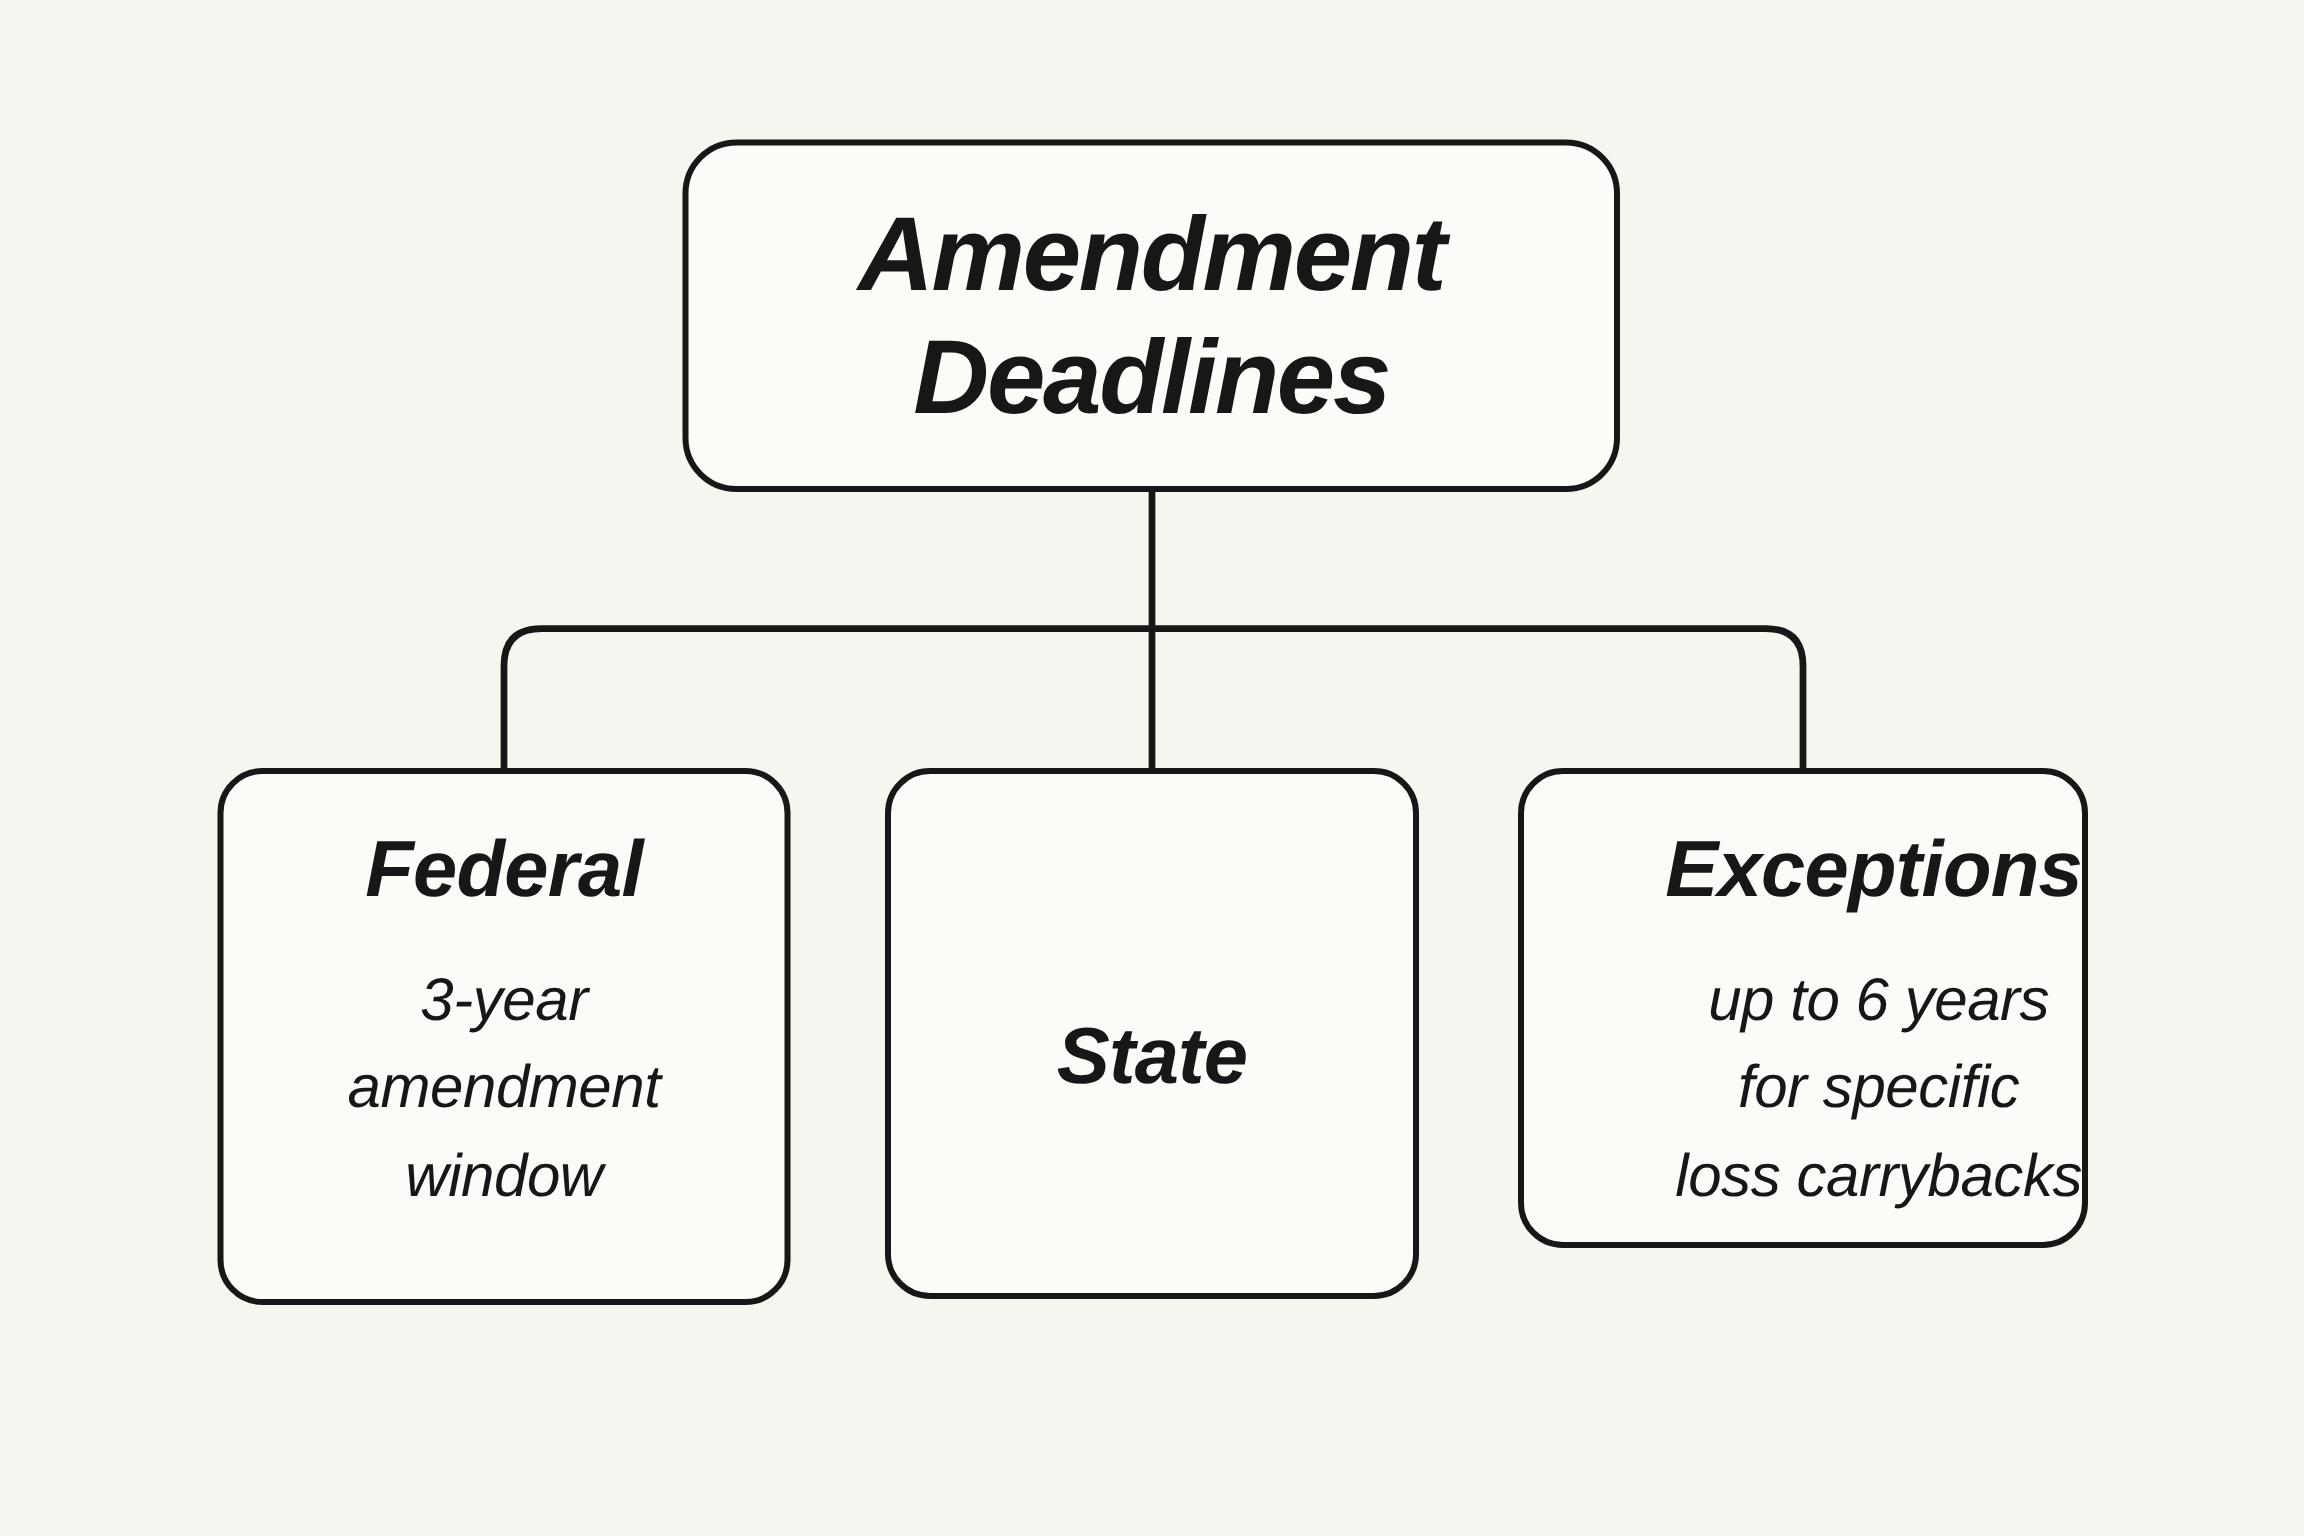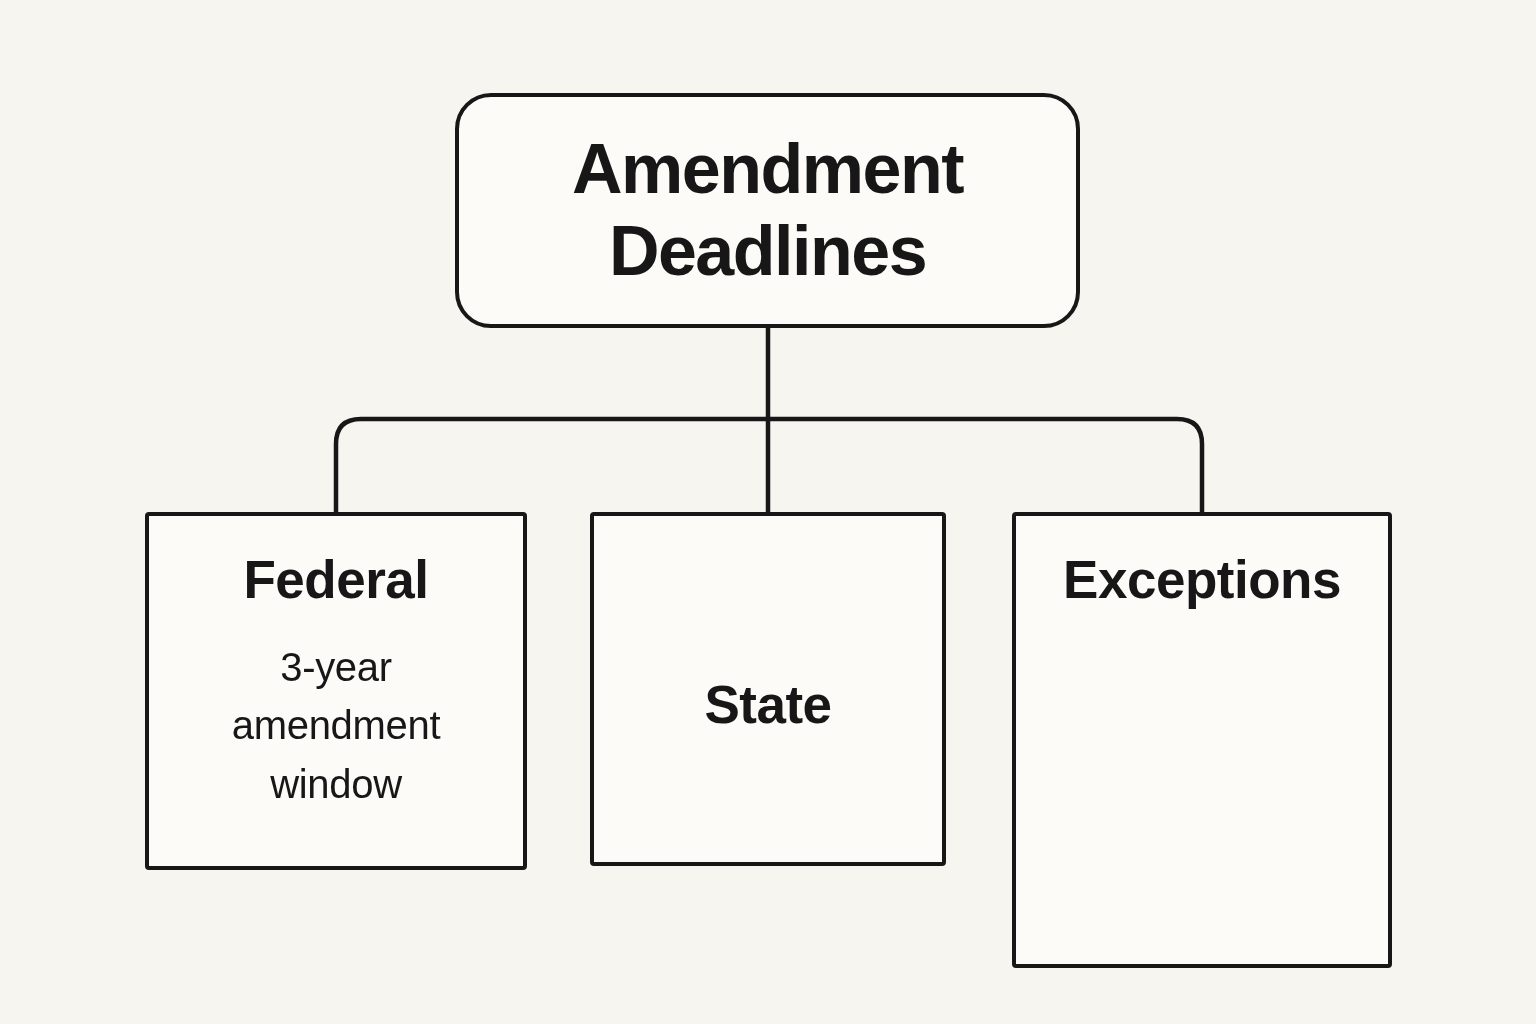--- a/index.html
+++ b/index.html
@@ -28,42 +28,43 @@
   .node {
     position: absolute;
     z-index: 1;
     background: var(--box-fill);
     border: 4.5px solid var(--line);
     display: flex;
     flex-direction: column;
     align-items: center;
     color: var(--text);
     text-align: center;
+    font-style: italic;
   }
   .node-root {
     left: 455px; top: 93px;
     width: 625px; height: 235px;
     border-radius: 36px;
     justify-content: center;
   }
   .node-root .node-title {
     font-size: 70px;
     font-weight: 700;
     line-height: 1.16;
     letter-spacing: -1.5px;
     white-space: pre-line;
   }
   .node-child {
     top: 512px;
-    border-radius: 4px;
+    border-radius: 30px;
     padding-top: 32px;
   }
   .node-federal    { left: 145px;  width: 382px; height: 358px; }
   .node-state      { left: 590px;  width: 356px; height: 354px; justify-content: center; }
-  .node-exceptions { left: 1012px; width: 380px; height: 456px; }
+  .node-exceptions { left: 1012px; width: 380px; height: 320px; align-items: flex-end; }
   .node-child .node-title {
     font-size: 53px;
     font-weight: 700;
     letter-spacing: -0.5px;
     line-height: 1.2;
   }
   .node-child .node-body {
     margin-top: 26px;
     font-size: 40px;
     font-weight: 400;
@@ -96,15 +97,18 @@
 amendment
 window</div>
   </div>
 
   <div class="node node-child node-state">
     <div class="node-title">State</div>
   </div>
 
   <div class="node node-child node-exceptions">
     <div class="node-title">Exceptions</div>
+    <div class="node-body">up to 6 years
+for specific
+loss carrybacks</div>
   </div>
 
 </div>
 
 </body></html>

